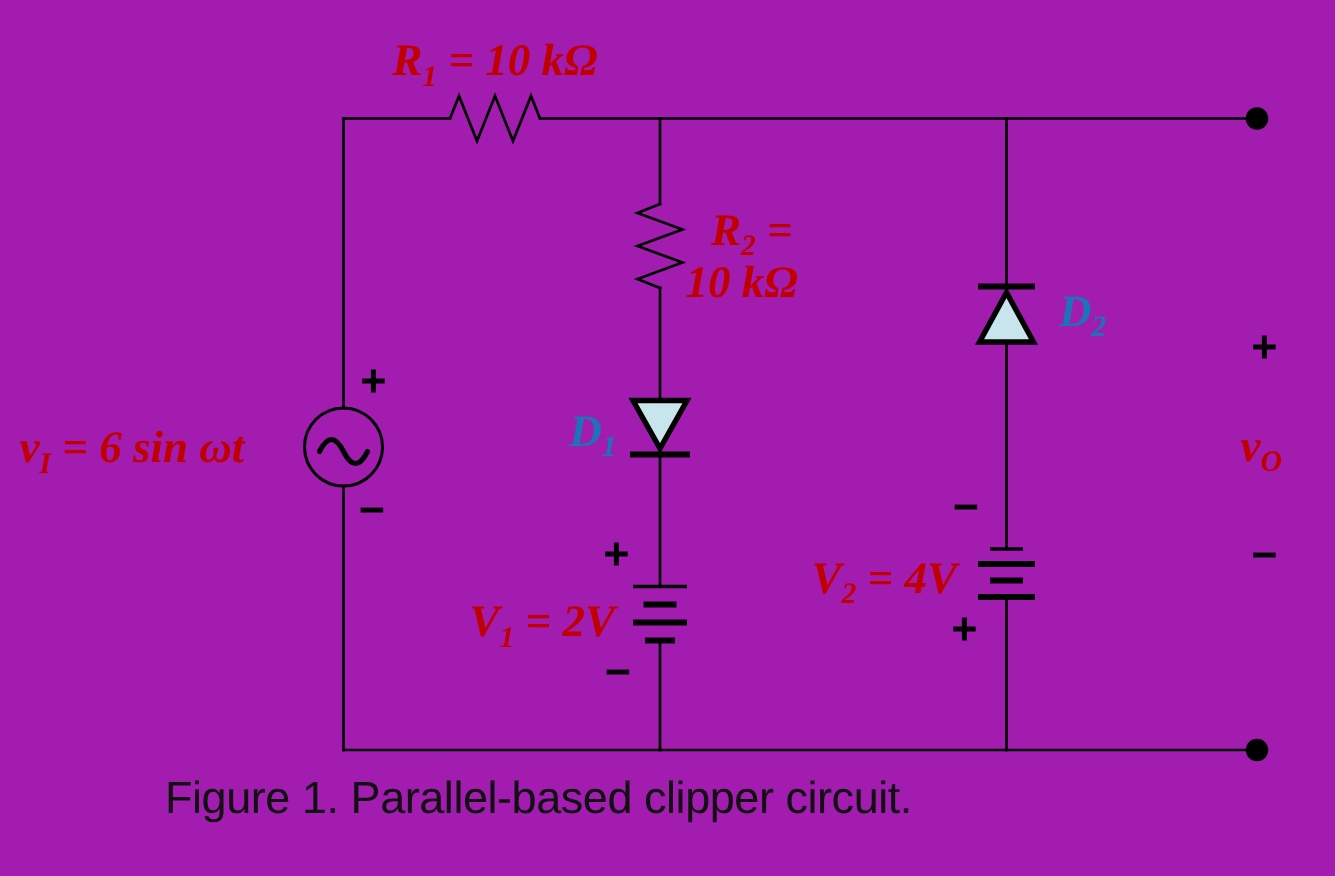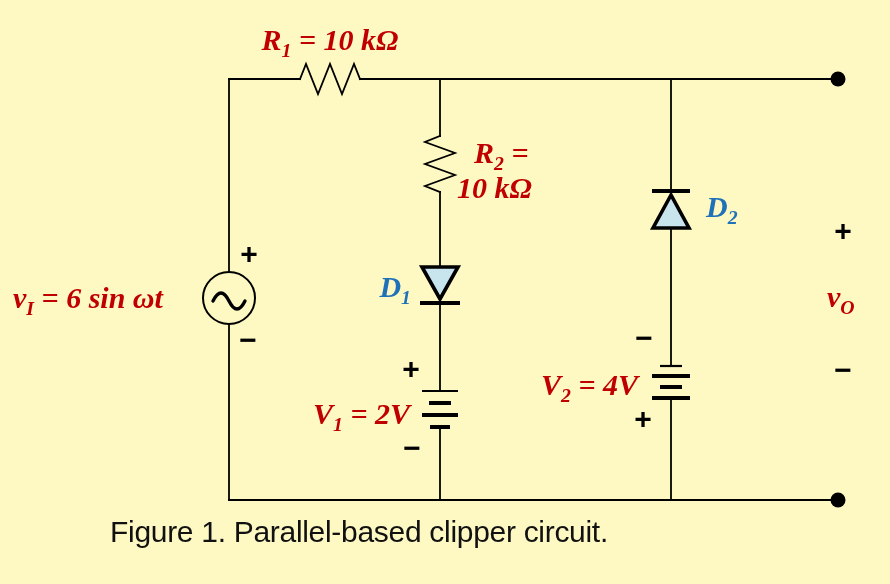--- a/index.html
+++ b/index.html
@@ -1,17 +1,17 @@
 <!DOCTYPE html>
 <html><head>
 <meta charset="utf-8">
 <style>
   html,body{margin:0;padding:0;background:#ffffff;}
   body{width:890px;height:584px;overflow:hidden;}
-  .stage{width:890px;height:584px;background:#fef9c3;position:relative;}
+  .stage{width:890px;height:584px;background:#a21caf;position:relative;}
   svg{display:block;}
   .wire{stroke:#000000;stroke-width:1.8;fill:none;stroke-linecap:square;}
   .plate{stroke:#000000;fill:none;stroke-linecap:butt;}
   .thin{stroke-width:2.2;}
   .thick{stroke-width:4;}
   .diode-body{fill:#C8E4EC;stroke:#000000;stroke-width:3.6;stroke-linejoin:miter;}
   .src-circle{stroke:#000000;stroke-width:2;fill:none;}
   .tilde{stroke:#000000;stroke-width:3.4;fill:none;stroke-linecap:round;}
   .dot{fill:#000000;stroke:none;}
   .math{font-family:"Liberation Serif","DejaVu Serif",serif;font-style:italic;font-weight:700;font-size:30px;}

